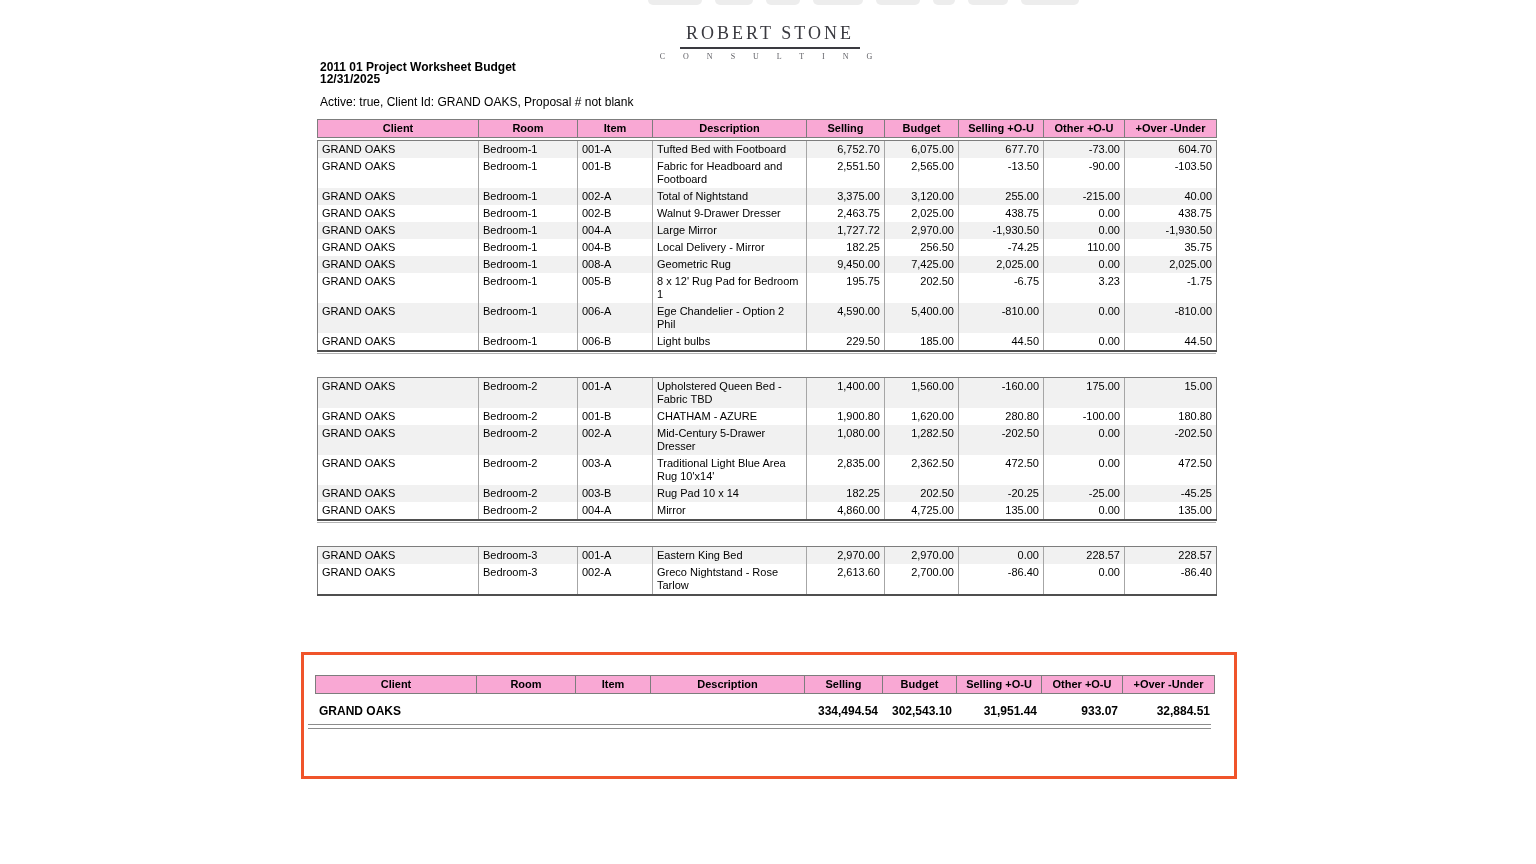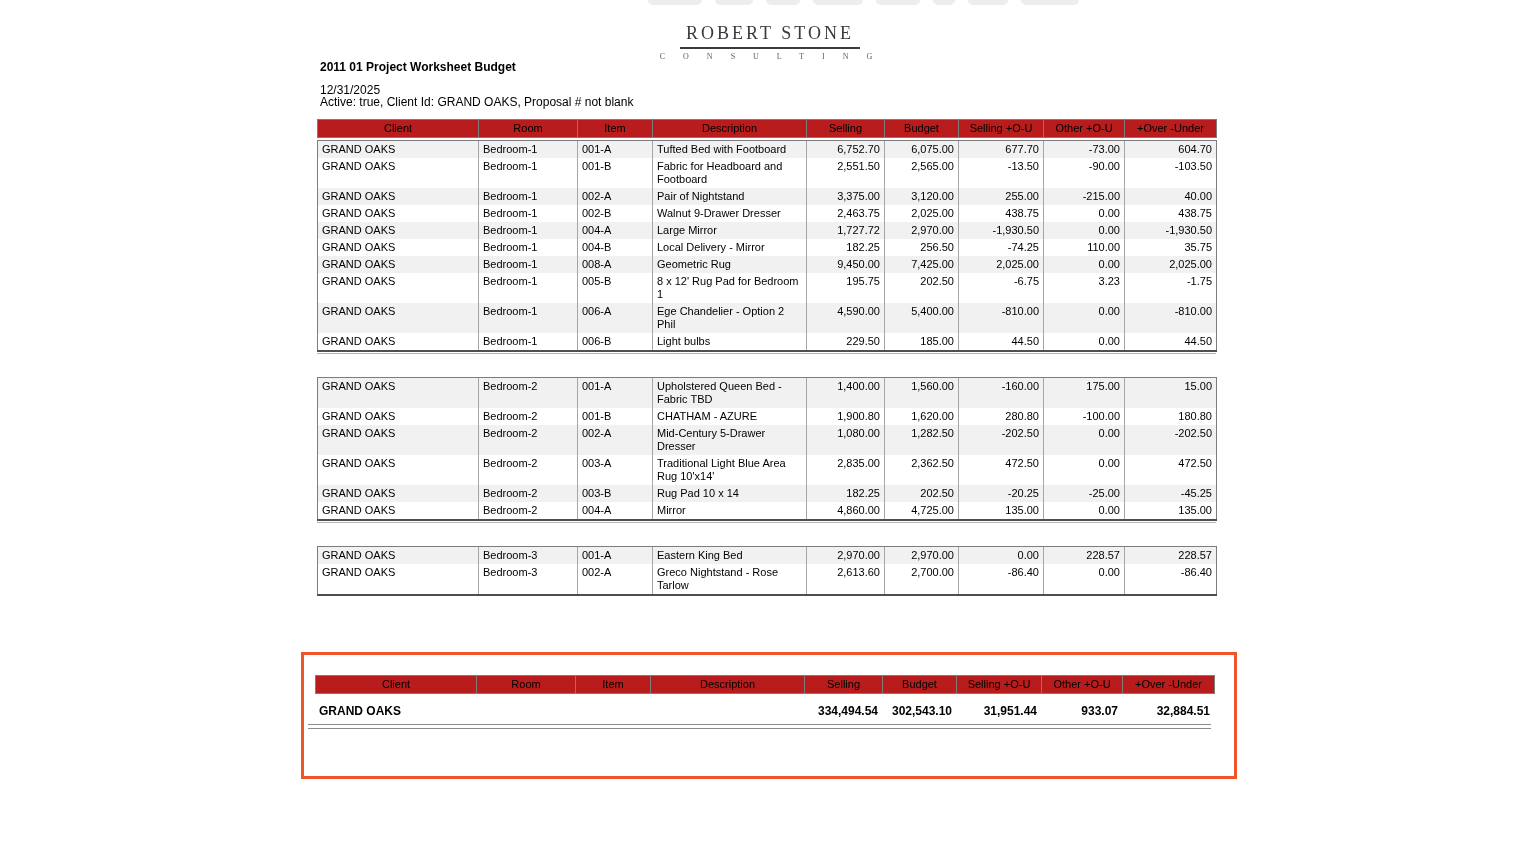--- a/index.html
+++ b/index.html
@@ -20,34 +20,34 @@
     font-size:18px; letter-spacing:3px; color:#3a3a40;
     padding:0 6px 3px 6px; border-bottom:2px solid #3a3a40;
   }
   .logo-sub {
     margin-top:3px; font-family:"Liberation Serif", serif;
     font-size:8px; letter-spacing:8px; color:#5d5d63;
   }
 
   
   .rpt-title  { position:absolute; left:320px; top:60px;  font-size:12px; font-weight:bold; }
-  .rpt-date   { position:absolute; left:320px; top:83px;  font-size:12px; font-weight:normal; }
+  .rpt-date   { position:absolute; left:320px; top:72px;  font-size:12px; font-weight:bold; }
   .rpt-filter { position:absolute; left:320px; top:95px;  font-size:12px; }
 
   
   #groups { position:absolute; left:317px; top:119px; width:899px; }
 
   table.rpt { border-collapse:collapse; table-layout:fixed; width:899px; }
   table.rpt th, table.rpt td {
     font-size:11px; line-height:13px; padding:2px 4px; vertical-align:top;
     overflow:hidden; word-wrap:break-word;
   }
   table.rpt th {
-    background:#b91c1c; border:1px solid #7d7d7d;
-    font-weight:normal; text-align:center;margin-top:44px;
+    background:#f9a8d4; border:1px solid #7d7d7d;
+    font-weight:bold; text-align:center;margin-top:44px;
   }
   table.rpt tr.spacer td { border:none; background:#fff; padding:0; height:2px; }
   table.rpt td { border-left:1px solid #a6a6a6; }
   table.rpt td:first-child { border-left:1px solid #7d7d7d; }
   table.rpt td:last-child  { border-right:1px solid #7d7d7d; }
   table.rpt tr.first td { border-top:1px solid #7d7d7d; }
   table.rpt tr.last  td { border-bottom:2px solid #4f4f4f; }
   table.rpt tr.alt td { background:#f1f1f1; }
   td.l { text-align:left; }
   td.n { text-align:right; }
@@ -141,21 +141,21 @@
           <td class="n">2,551.50</td>
           <td class="n">2,565.00</td>
           <td class="n">-13.50</td>
           <td class="n">-90.00</td>
           <td class="n">-103.50</td>
         </tr>
         <tr class="alt">
           <td class="l">GRAND OAKS</td>
           <td class="l">Bedroom-1</td>
           <td class="l">002-A</td>
-          <td class="l">Pair of Nightstand</td>
+          <td class="l">Total of Nightstand</td>
           <td class="n">3,375.00</td>
           <td class="n">3,120.00</td>
           <td class="n">255.00</td>
           <td class="n">-215.00</td>
           <td class="n">40.00</td>
         </tr>
         <tr class="">
           <td class="l">GRAND OAKS</td>
           <td class="l">Bedroom-1</td>
           <td class="l">002-B</td>

